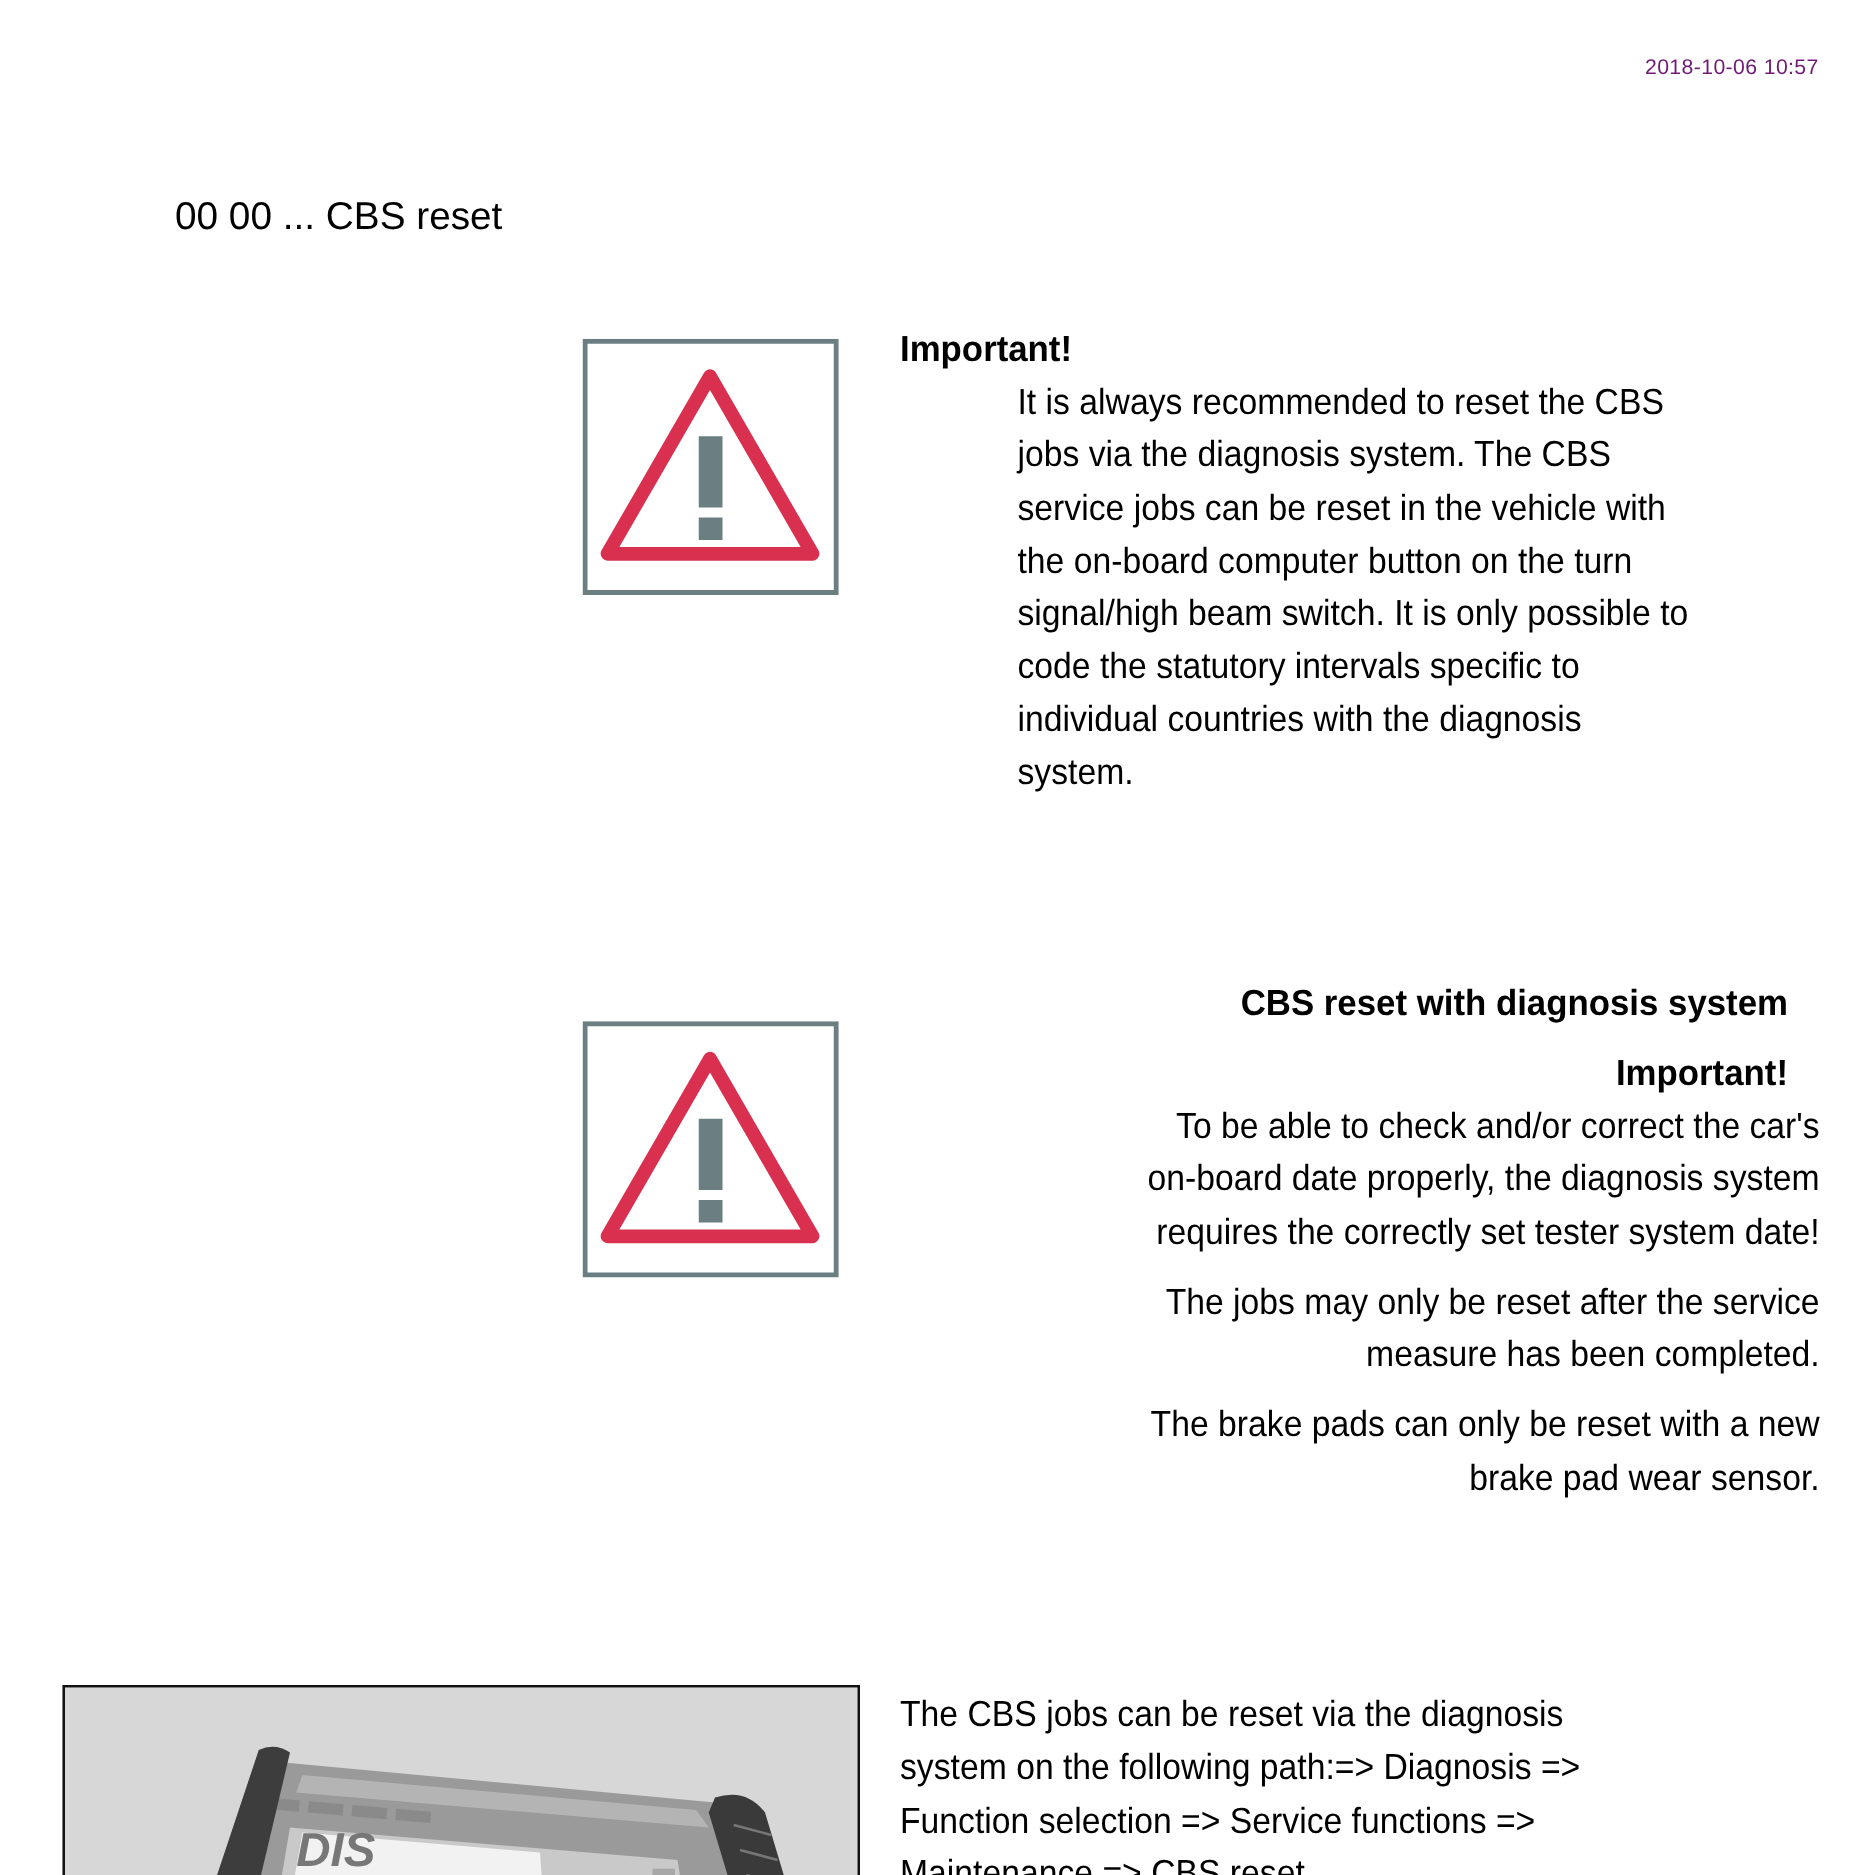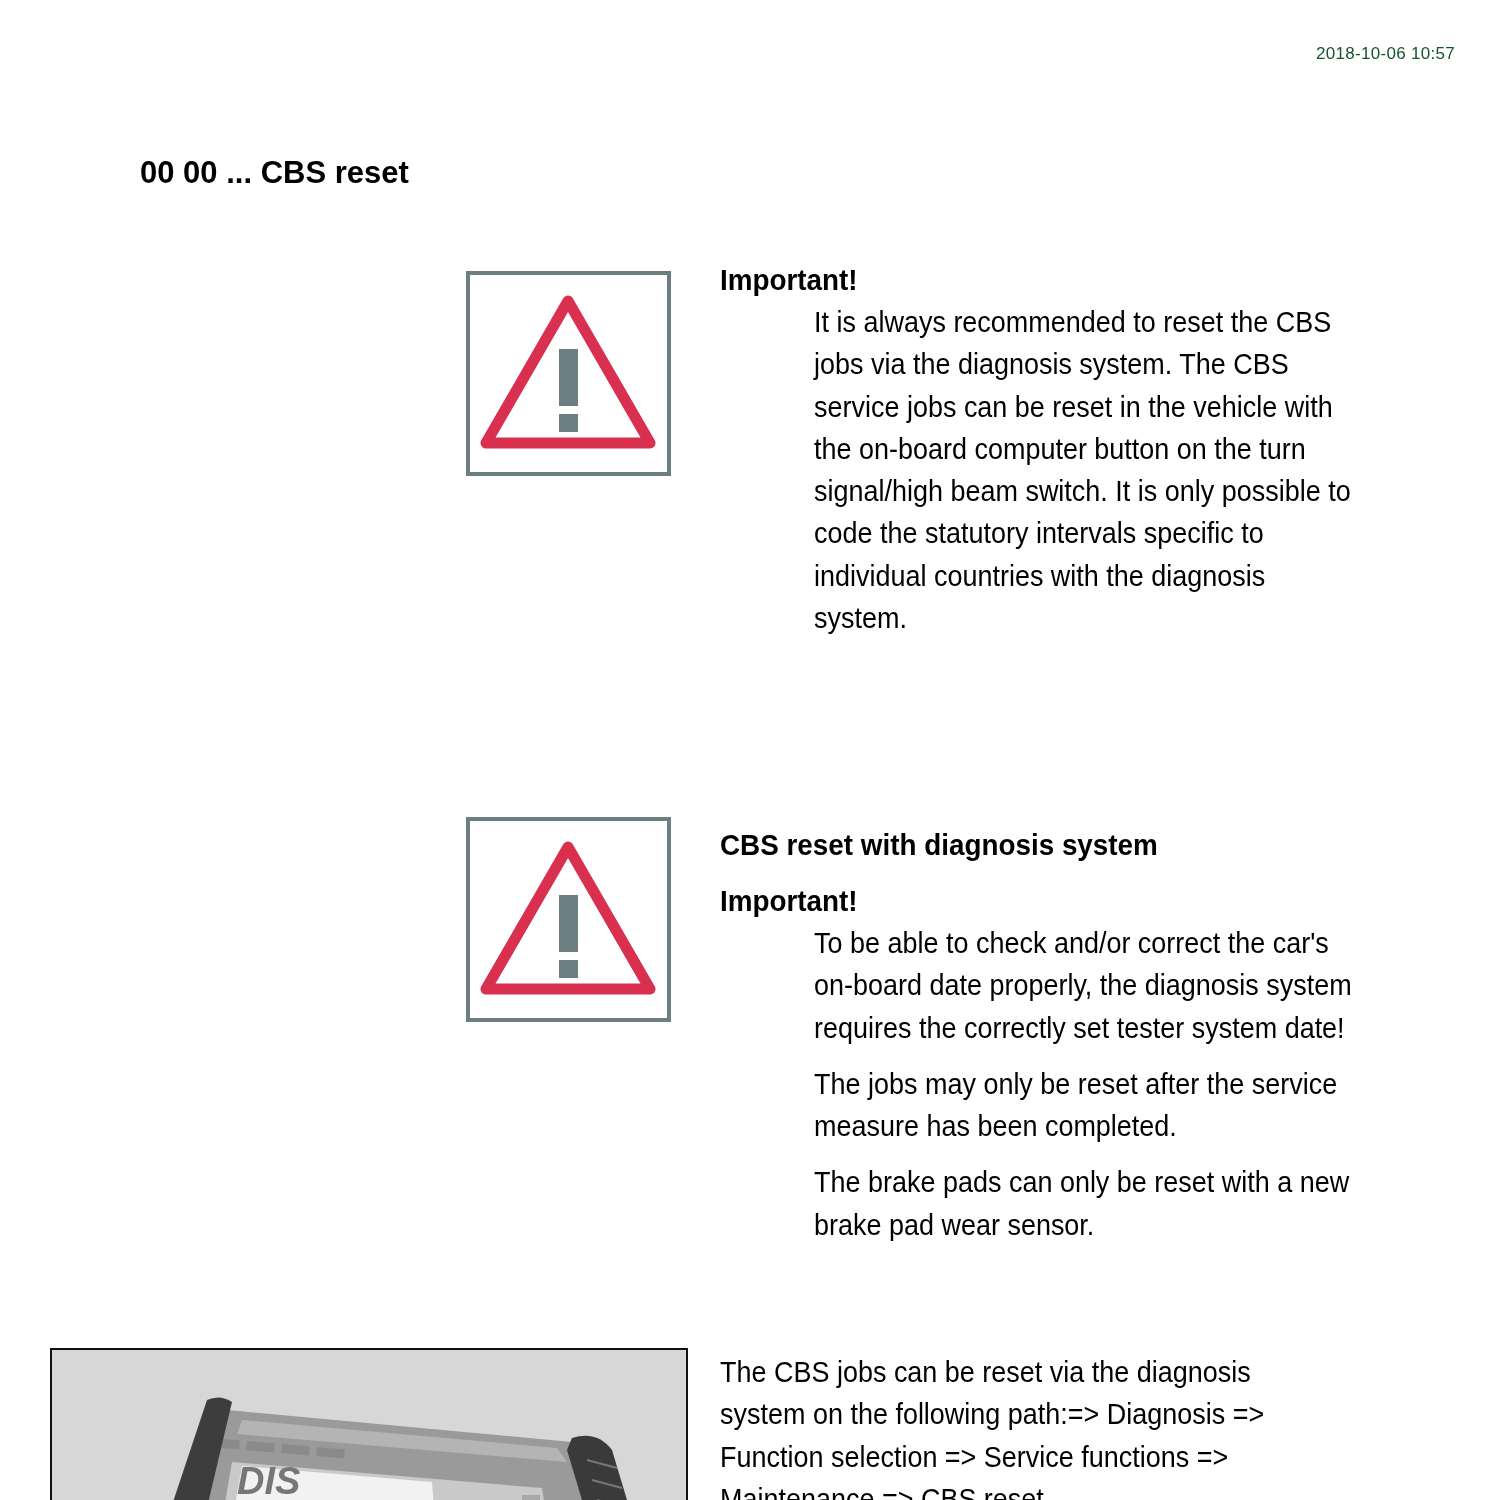--- a/index.html
+++ b/index.html
@@ -13,29 +13,29 @@
       position: relative;
       overflow: hidden;
       font-family: "Liberation Sans", sans-serif;
       color: #000000;
     }
     .timestamp {
       position: absolute;
       top: 44px;
       right: 45px;
       font-size: 17px;
-      color: #14532d;
+      color: #701a75;
       letter-spacing: 0.3px;
     }
     .page-title {
       position: absolute;
       top: 155px;
       left: 140px;
       font-size: 31px;
-      font-weight: bold;
+      font-weight: normal;
       margin: 0;
     }
     .warn-icon {
       position: absolute;
       width: 205px;
       height: 205px;
     }
     .warn-icon svg { display: block; }
     .block {
       position: absolute;
@@ -106,21 +106,21 @@
 
 <div class="warn-icon" style="left:466px; top:817px;">
   <svg width="205" height="205" viewBox="0 0 205 205">
     <rect x="2" y="2" width="201" height="201" fill="#ffffff" stroke="#6b7f82" stroke-width="4"></rect>
     <path d="M102 30 L184 172 L20 172 Z" fill="none" stroke="#d9304f" stroke-width="11" stroke-linejoin="round"></path>
     <rect x="93" y="78" width="19" height="57" fill="#6b7f82"></rect>
     <rect x="93" y="143" width="19" height="18" fill="#6b7f82"></rect>
   </svg>
 </div>
 
-<div class="block" style="top:824px;">
+<div class="block" style="top:782px;text-align:right;">
   <p class="heading">CBS reset with diagnosis system</p>
   <p class="heading" style="margin-top:14px;">Important!</p>
   <div class="indented">
     <p class="body-text">To be able to check and/or correct the car's</p>
     <p class="body-text">on-board date properly, the diagnosis system</p>
     <p class="body-text">requires the correctly set tester system date!</p>
     <p class="body-text gap">The jobs may only be reset after the service</p>
     <p class="body-text">measure has been completed.</p>
     <p class="body-text gap">The brake pads can only be reset with a new</p>
     <p class="body-text">brake pad wear sensor.</p>

